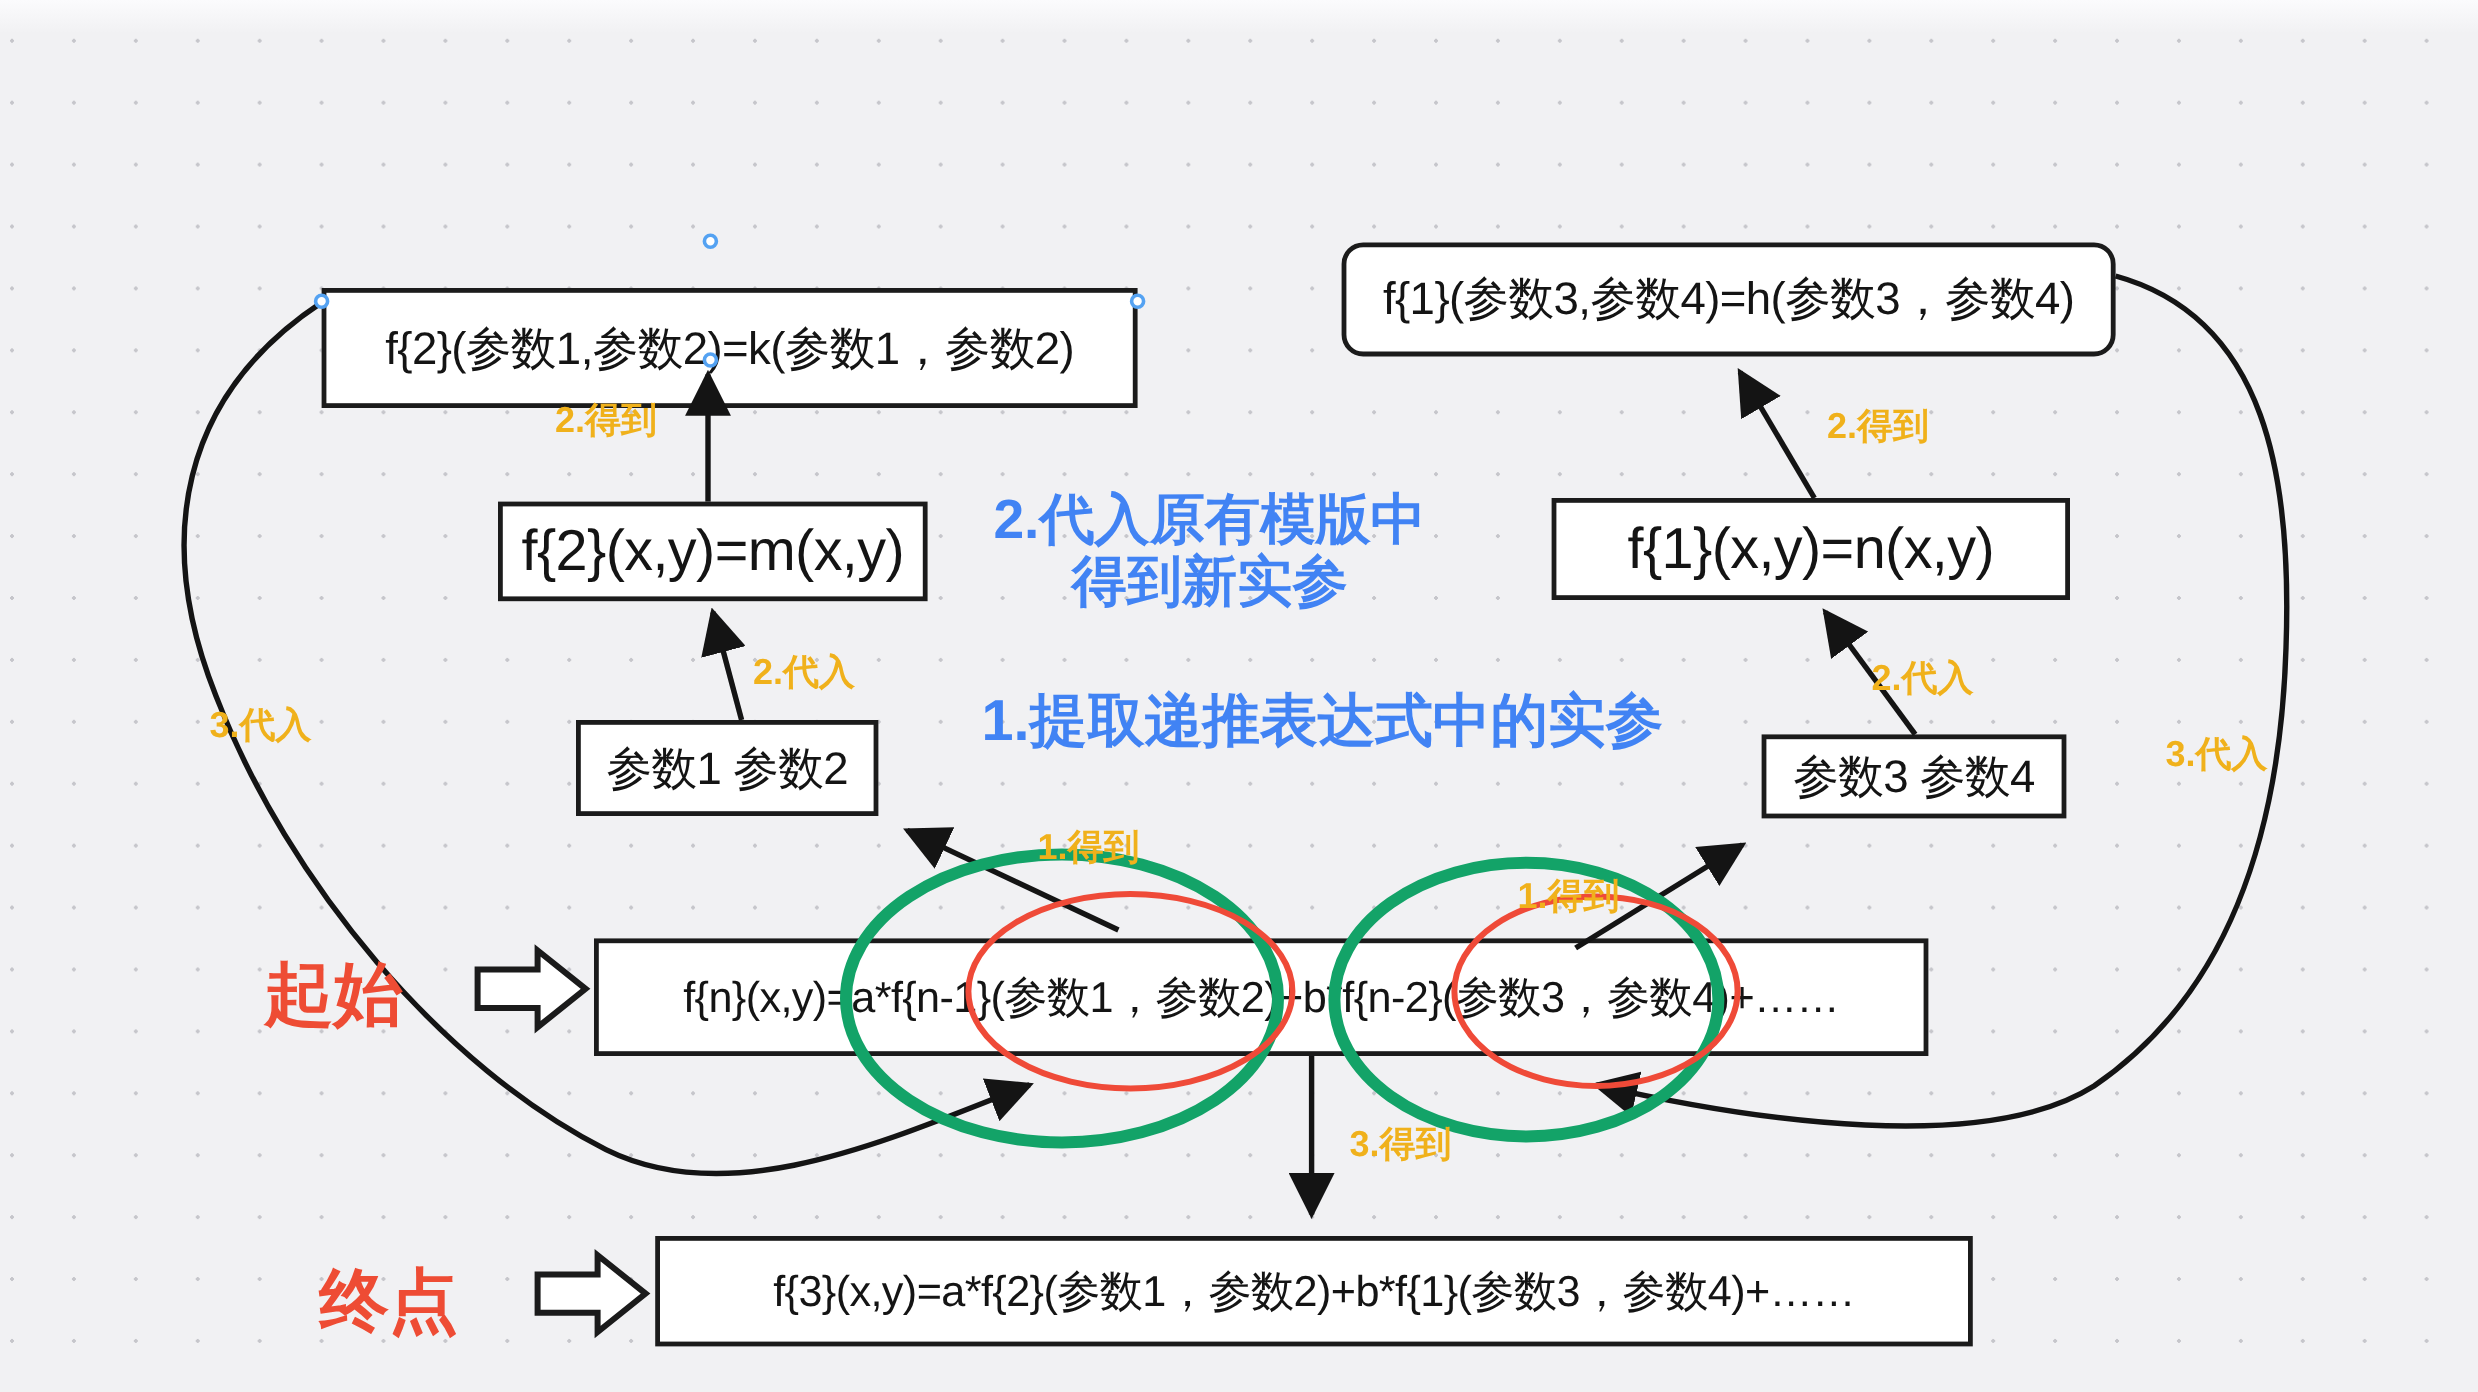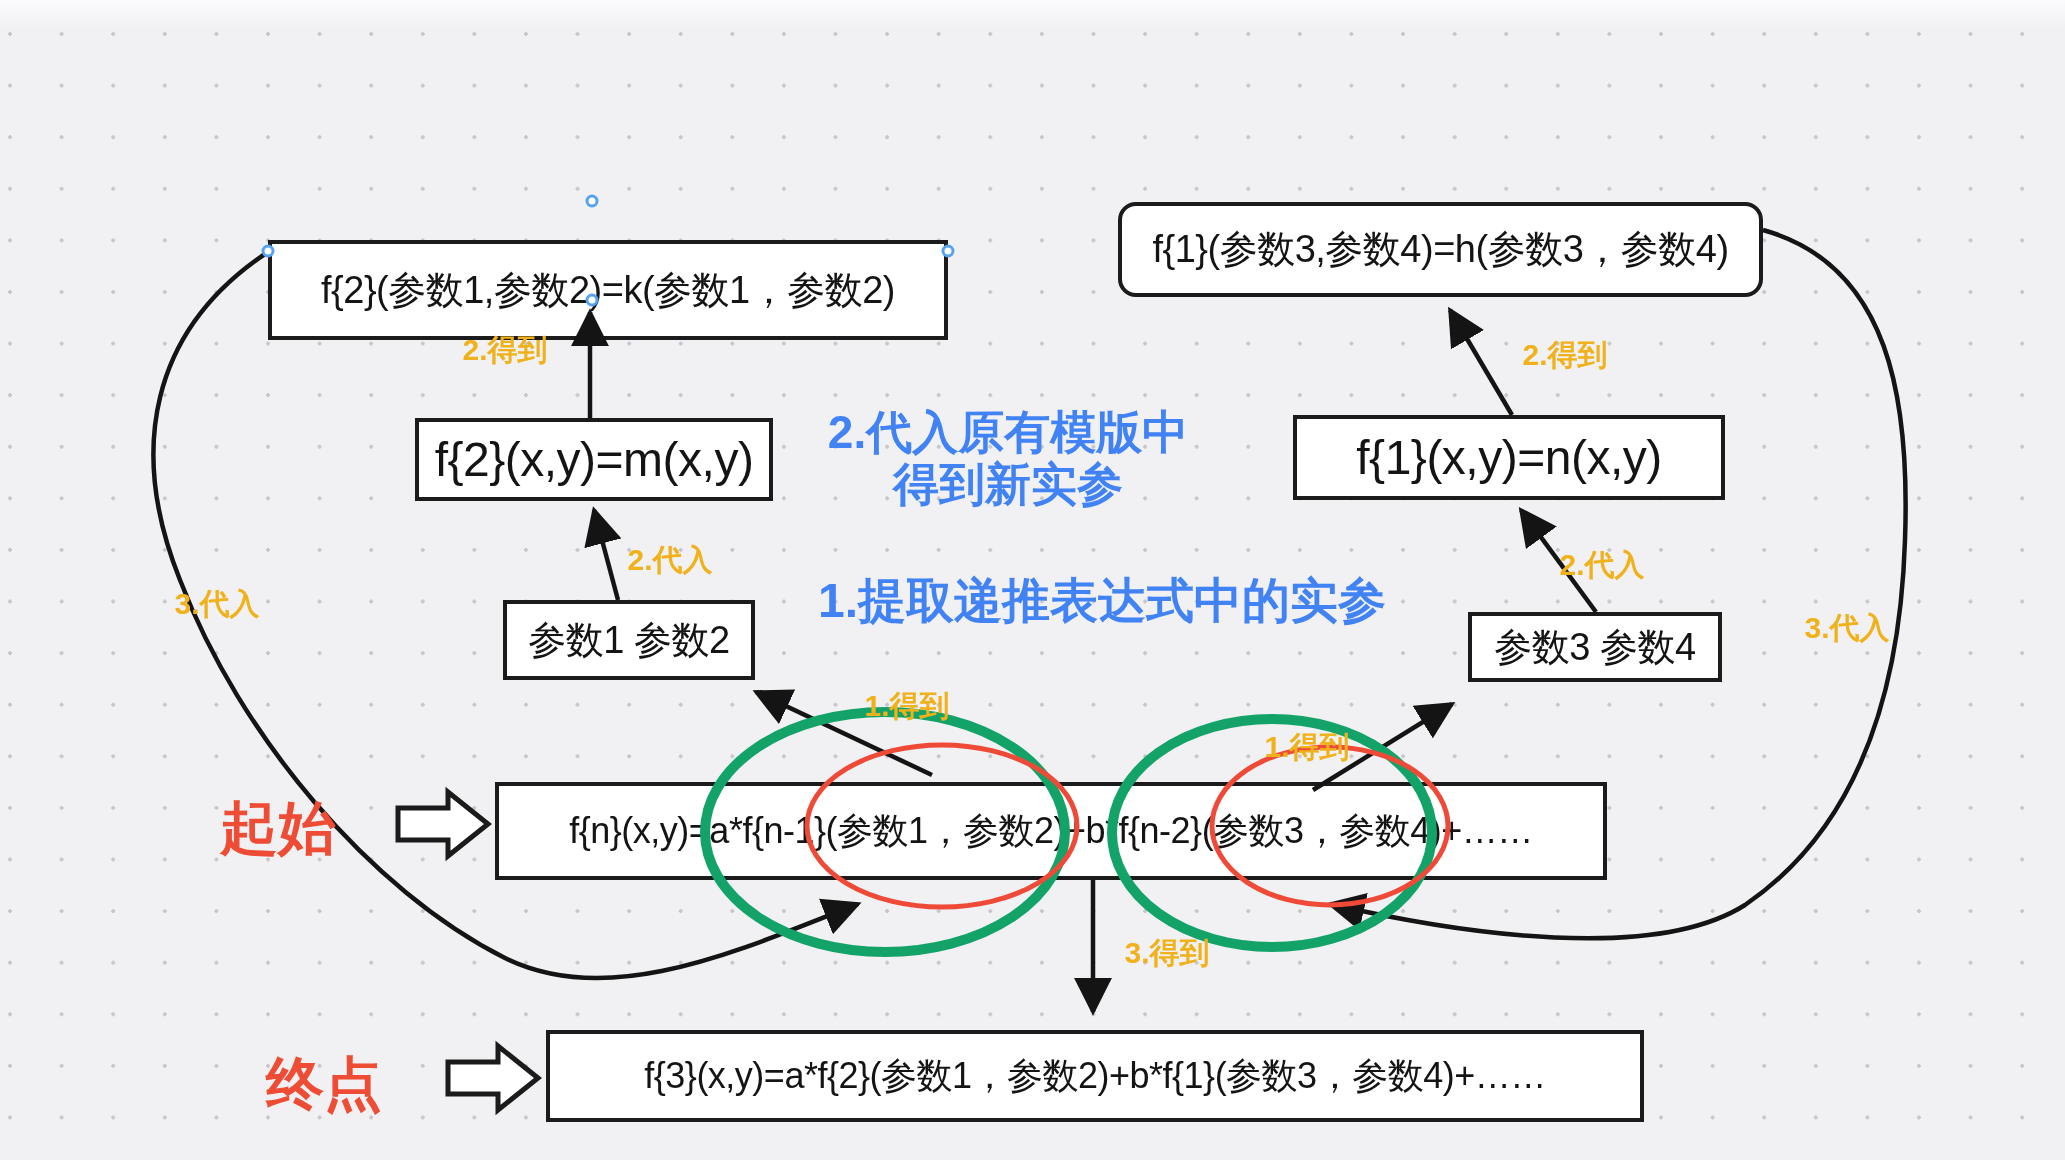--- a/index.html
+++ b/index.html
@@ -38,21 +38,21 @@
 </style>
 </head>
 <body>
 
 <div class="canvas">
 
   <div class="box f38" style="left:268px;top:200px;width:680px;height:100px;margin-top:40px;">f{2}(参数1,参数2)=k(参数1，参数2)</div>
   <div class="box f38" style="left:1118px;top:202px;width:645px;height:95px;border-radius:18px;">f{1}(参数3,参数4)=h(参数3，参数4)</div>
   <div class="box f40" style="left:415px;top:418px;width:358px;height:83px;">f{2}(x,y)=m(x,y)</div>
   <div class="box f40" style="left:1293px;top:415px;width:432px;height:85px;">f{1}(x,y)=n(x,y)</div>
-  <div class="box f38" style="left:503px;top:600px;width:252px;height:80px;">参数1 参数2</div>
+  <div class="box f38" style="left:480px;top:600px;width:252px;height:80px;">参数1 参数2</div>
   <div class="box f38" style="left:1468px;top:612px;width:254px;height:70px;">参数3 参数4</div>
   <div class="box f36" style="left:495px;top:782px;width:1112px;height:98px;">f{n}(x,y)=a*f{n-1}(参数1，参数2)+b*f{n-2}(参数3，参数4)+……</div>
   <div class="box f36" style="left:546px;top:1030px;width:1098px;height:92px;">f{3}(x,y)=a*f{2}(参数1，参数2)+b*f{1}(参数3，参数4)+……</div>
 
   <svg class="svg-layer" width="2065" height="1160" viewBox="0 0 2065 1160">
     <defs>
       <marker id="ah" viewBox="0 0 10 10" refX="9" refY="5" markerWidth="8.5" markerHeight="8.5" orient="auto-start-reverse">
         <path d="M0 0 L10 5 L0 10 z" fill="#141414"></path>
       </marker>
     </defs>

